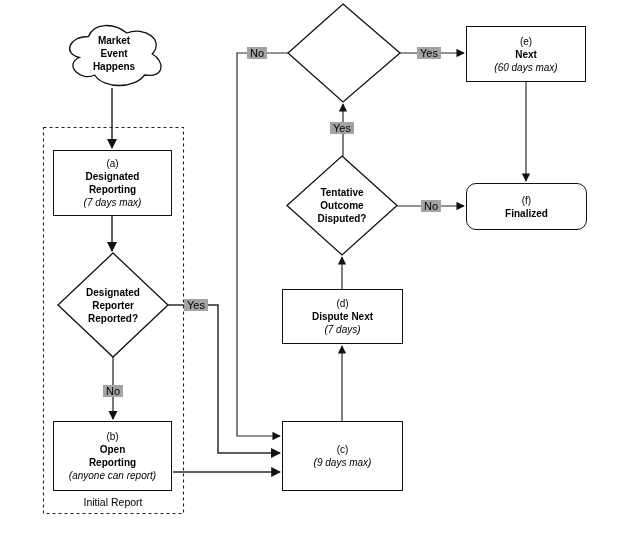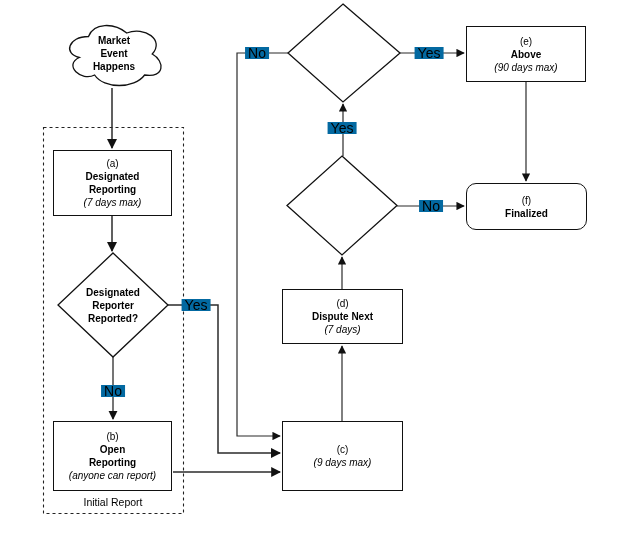--- a/index.html
+++ b/index.html
@@ -16,21 +16,21 @@
   }
   .node .title { font-weight:bold; white-space:pre-line; }
   .node .note  { font-style:italic; }
   .node.rounded { border-radius:10px; }
   .ntext {
     position:absolute; z-index:2; text-align:center; font-weight:bold;
     font-size:10px; line-height:13px; white-space:pre-line;
   }
   .elabel {
     position:absolute; z-index:3; transform:translate(-50%,-50%);
-    background:#0369a1; padding:0 3px; font-size:14px; line-height:12px;
+    background:#a3a3a3; padding:0 3px; font-size:11px; line-height:12px;
   }
   .glabel {
     position:absolute; z-index:3; transform:translate(-50%,-50%);
     background:#fff; padding:0 7px; font-size:10.5px; line-height:13px;
   }
 </style>
 </head>
 <body>
 
 <div class="stage">
@@ -94,32 +94,35 @@
   </div>
 
   <div class="node" style="left:282px; top:289px; width:121px; height:55px;">
     <div class="tag">(d)</div>
     <div class="title">Dispute Next</div>
     <div class="note">(7 days)</div>
   </div>
 
   <div class="node" style="left:466px; top:26px; width:120px; height:56px;">
     <div class="tag">(e)</div>
-    <div class="title">Above</div>
-    <div class="note">(90 days max)</div>
+    <div class="title">Next</div>
+    <div class="note">(60 days max)</div>
   </div>
 
   <div class="node rounded" style="left:466px; top:183px; width:121px; height:47px;">
     <div class="tag">(f)</div>
     <div class="title">Finalized</div>
   </div>
 
   <div class="ntext" style="left:58px; top:286px; width:110px;">Designated
 Reporter
 Reported?</div>
+  <div class="ntext" style="left:287px; top:186px; width:110px;">Tentative
+Outcome
+Disputed?</div>
 
   <span class="elabel" style="left:196px; top:305px;">Yes</span>
   <span class="elabel" style="left:113px; top:391px;">No</span>
   <span class="elabel" style="left:257px; top:53px;">No</span>
   <span class="elabel" style="left:429px; top:53px;">Yes</span>
   <span class="elabel" style="left:342px; top:128px;">Yes</span>
   <span class="elabel" style="left:431px; top:206px;">No</span>
 
   <span class="glabel" style="left:113px; top:502px;">Initial Report</span>
 

